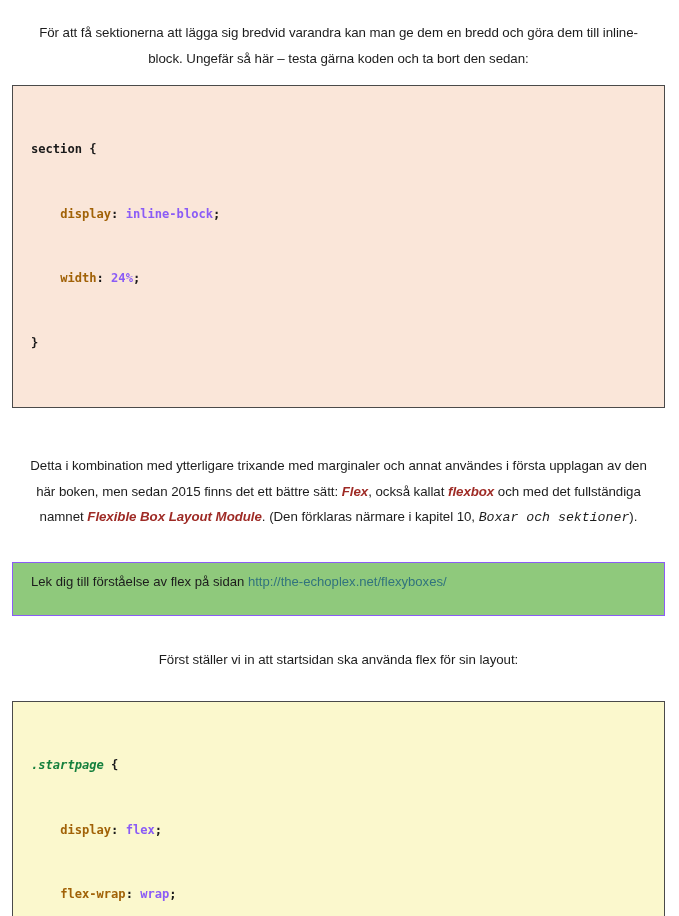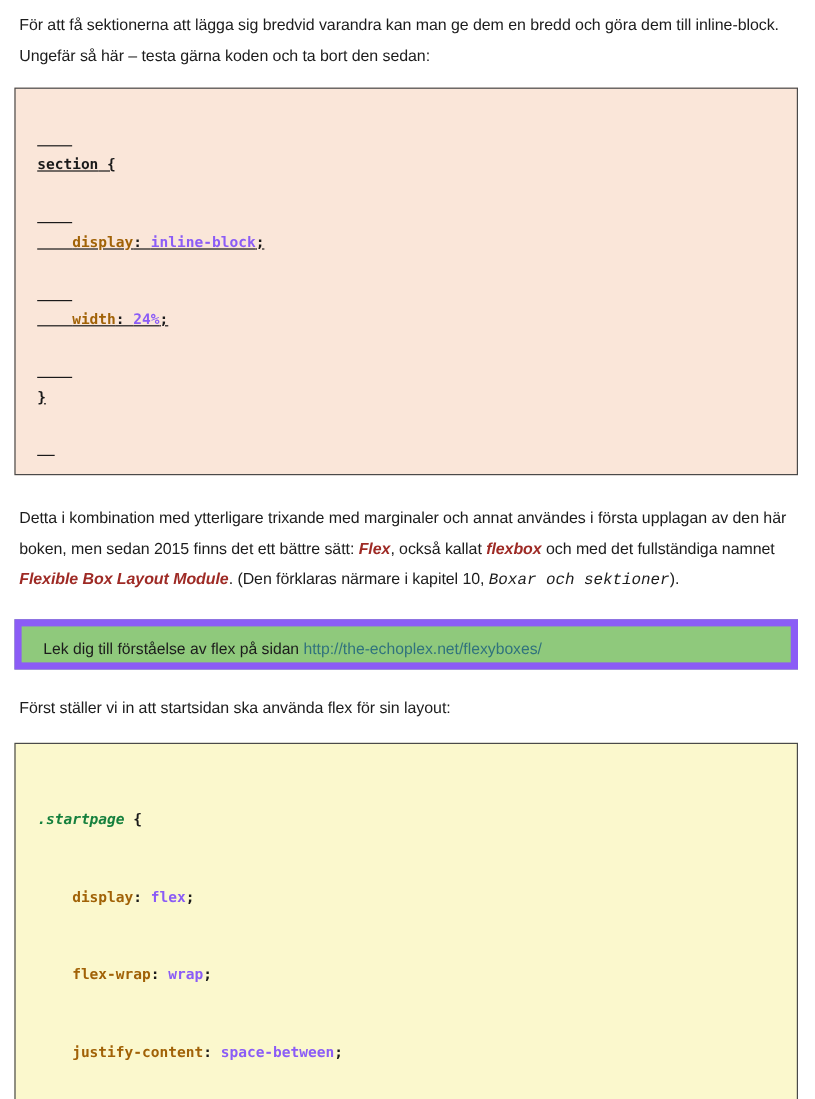--- a/index.html
+++ b/index.html
@@ -15,25 +15,26 @@
     overflow: hidden;
   }
   .page {
     width: 679px;
     height: 916px;
     position: relative;
     box-sizing: border-box;
     padding: 4px 14px 0 12px;
   }
   p.body-text {
-    margin: 4px;
+    margin: 16px;
     font-size: 13.3px;
     line-height: 25.5px;
     color: #1c1c1c;
     letter-spacing: -0.05px;
+    text-align: center;
   }
   .gap-after-para { height: 14px; }
   .gap-before-para { height: 11px; }
 
   
   .code-block {
     box-sizing: border-box;
     border: 1px solid #4a4a4a;
     font-family: "DejaVu Sans Mono", monospace;
     font-size: 12.1px;
@@ -51,22 +52,22 @@
   .t-sel-el   { color: #1a1a1a; font-weight: bold; }
   .t-sel-cls  { color: #15803d; font-style: italic; font-weight: bold; }
   .t-prop     { color: #a16207; font-weight: bold; }
   .t-val      { color: #8b5cf6; font-weight: bold; }
   .t-punct    { color: #1a1a1a; font-weight: bold; }
 
   
   .tip-box {
     box-sizing: border-box;
     background: #8fc97c;
-    border: 6px solid #8b5cf6;
-    padding: 9px 0 1px 18px;
+    border: 1px solid #8b5cf6;
+    padding: 9px 0 23px 18px;
     font-size: 13.1px;
     line-height: 20px;
     color: #1c1c1c;
   }
   .tip-link { color: #31737d; }
 
   
   .em-red {
     color: #9e2a25;
     font-weight: bold;
@@ -78,21 +79,21 @@
 <body>
 
 <div class="page">
 
   <p class="body-text" style="margin-bottom:0;">
     <span>För att få sektionerna att lägga sig bredvid varandra kan man ge dem en bredd och göra dem till inline-block. Ungefär så här – testa gärna koden och ta bort den sedan:</span>
   </p>
 
   <div class="gap-after-para"></div>
 
-  <div class="code-block code-peach" style="margin-bottom:2px;text-decoration:underline;">
+  <div class="code-block code-peach" style="margin-bottom:12px;">
     <span class="code-line"><span class="t-sel-el">section</span><span class="t-punct"> {</span></span>
     <span class="code-line">    <span class="t-prop">display</span><span class="t-punct">: </span><span class="t-val">inline-block</span><span class="t-punct">;</span></span>
     <span class="code-line">    <span class="t-prop">width</span><span class="t-punct">: </span><span class="t-val">24%</span><span class="t-punct">;</span></span>
     <span class="code-line"><span class="t-punct">}</span></span>
   </div>
 
   <div class="gap-before-para" style="height:17px;"></div>
 
   <p class="body-text">
     <span>Detta i kombination med ytterligare trixande med marginaler och annat användes i första upplagan av den här boken, men sedan 2015 finns det ett bättre sätt: </span><span class="em-red">Flex</span><span>, också kallat </span><span class="em-red">flexbox</span><span> och med det fullständiga namnet </span><span class="em-red">Flexible Box Layout Module</span><span>. (Den förklaras närmare i kapitel 10, </span><span class="em-italic">Boxar och sektioner</span><span>).</span>

